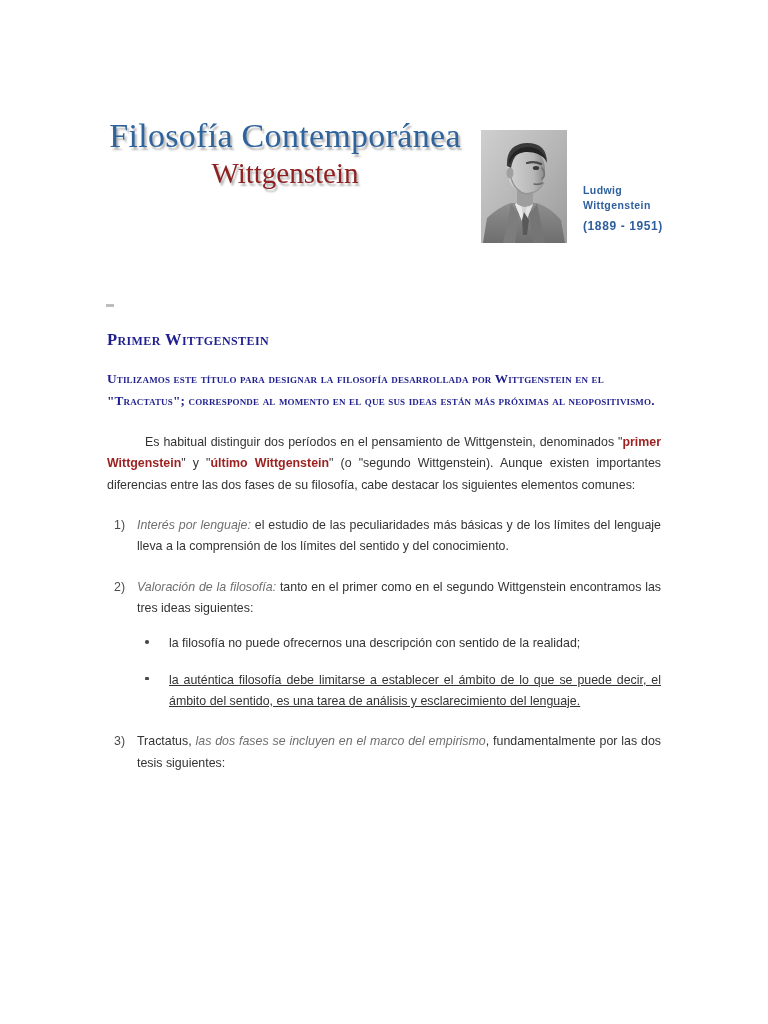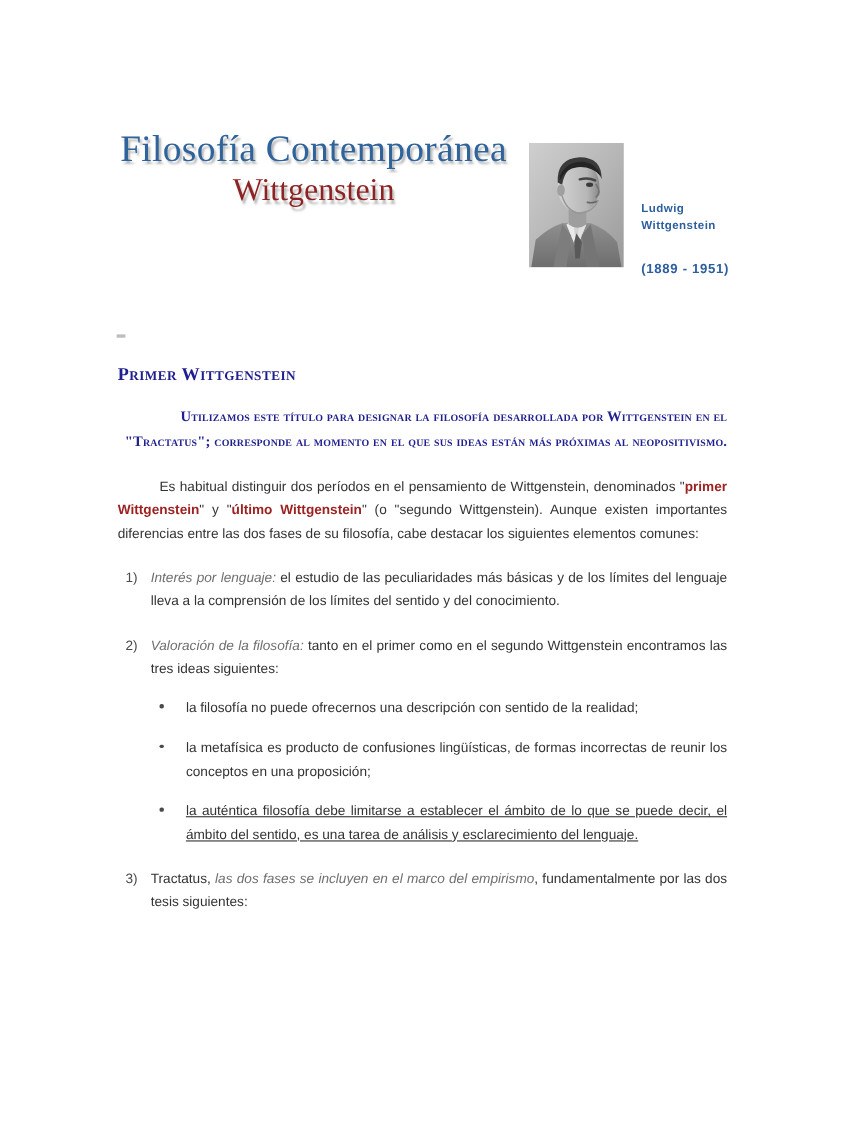--- a/index.html
+++ b/index.html
@@ -88,21 +88,21 @@
     width: 150px;
     font-family: "Liberation Sans", sans-serif;
     font-size: 10.5px;
     font-weight: bold;
     color: #2d5f9e;
     line-height: 1.45;
     letter-spacing: 0.4px;
   }
   .portrait-caption .years {
     display: block;
-    margin-top: 23px;
+    margin-top: 5px;
     font-size: 12px;
     letter-spacing: 0.6px;
   }
 
   
   .dash-artifact {
     position: absolute;
     left: 106px;
     top: 304px;
     width: 8px;
@@ -128,21 +128,21 @@
     font-size: 16.5px;
     color: #1f1f8f;
     letter-spacing: 0.4px;
   }
 
   .lead {
     position: absolute;
     left: 107px;
     top: 368px;
     width: 554px;
-    text-align: right;
+    text-align: left;
     font-family: "Liberation Serif", "DejaVu Serif", serif;
     font-variant: small-caps;
     font-weight: bold;
     font-size: 13.3px;
     color: #1f1f8f;
     line-height: 1.62;
     letter-spacing: 0.15px;
   }
 
   
@@ -320,21 +320,20 @@
         <li>
           <span class="marker">2)</span>
           <span class="ital-gray">Valoración de la filosofía:</span><span> tanto en el primer como en el segundo Wittgenstein encontramos las tres ideas siguientes:</span>
           <ul class="bullets">
             <li>
               <span class="bullet-dot"></span>
               <span>la filosofía no puede ofrecernos una descripción con sentido de la realidad;</span>
             </li>
             <li>
               <span class="bullet-dot"></span>
-              <span>la metafísica es producto de confusiones lingüísticas, de formas incorrectas de reunir los conceptos en una proposición;</span>
             </li>
             <li>
               <span class="bullet-dot"></span>
               <span>la auténtica filosofía debe limitarse a establecer el ámbito de lo que se puede decir, el ámbito del sentido, es una tarea de análisis y esclarecimiento del lenguaje.</span>
             </li>
           </ul>
         </li>
 
         <li>
           <span class="marker">3)</span>

